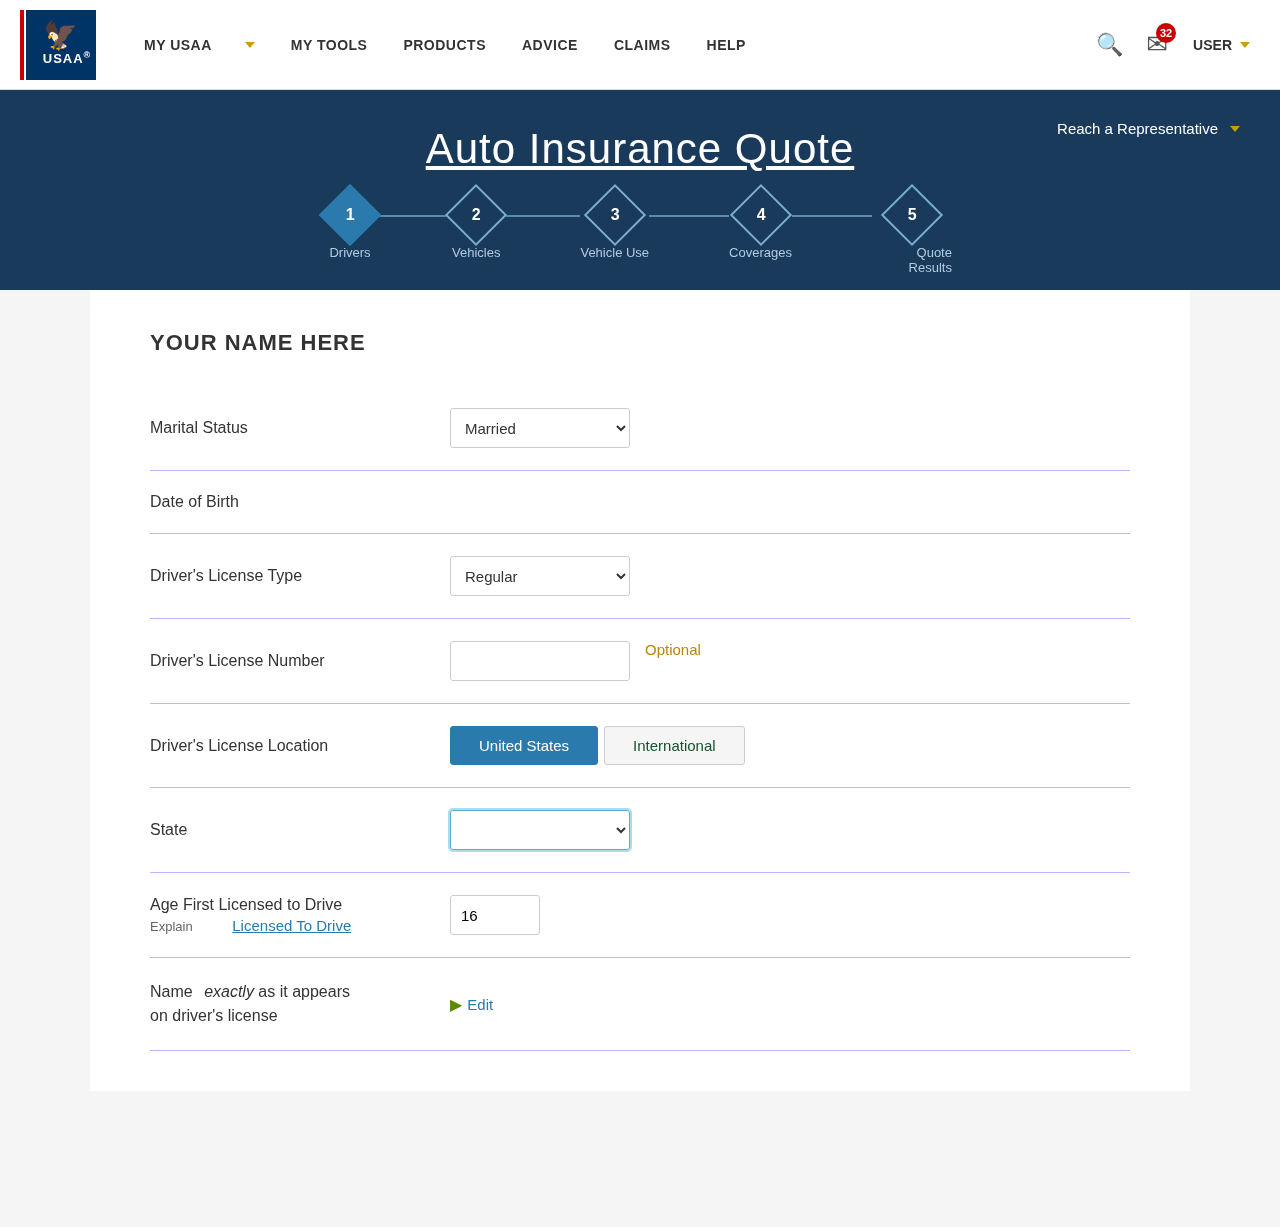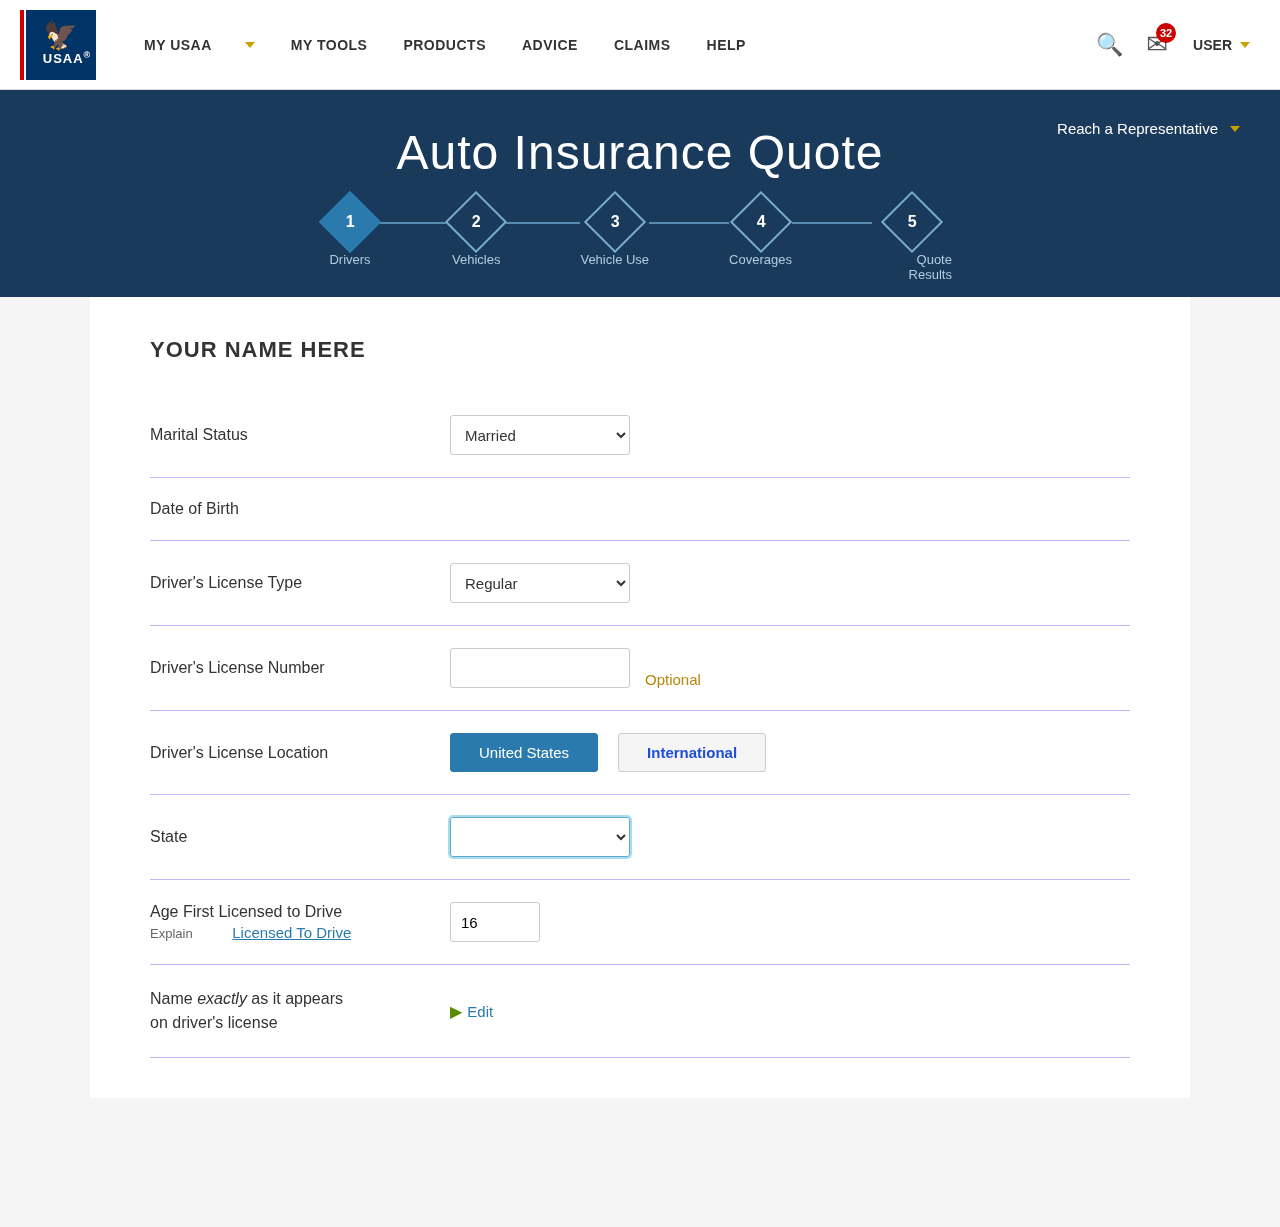--- a/index.html
+++ b/index.html
@@ -128,24 +128,25 @@
 
     
     .header-banner {
       background: #1a3a5c;
       padding: 20px 40px 0 40px;
       text-align: center;
       position: relative;
     }
     .header-title {
       color: white;
-      font-size: 48px;
+      font-size: 42px;
       font-weight: 300;
       letter-spacing: 1px;
       padding-top: 15px;
+      text-decoration: underline;
     }
     .reach-rep {
       position: absolute;
       top: 30px;
       right: 40px;
       color: white;
       font-size: 15px;
       display: flex;
       align-items: center;
       gap: 6px;
@@ -223,30 +224,31 @@
       gap: 20px;
     }
     .form-label {
       width: 280px;
       font-size: 16px;
       color: #333;
       flex-shrink: 0;
     }
     .form-label em {
       font-style: italic;
+      margin-left: 7px;
     }
     .form-label-sub {
       font-size: 13px;
       color: #666;
       margin-top: 3px;
     }
     .form-control {
       flex: 1;
       display: flex;
-      align-items: flex-end;
+      align-items: flex-start;
       gap: 15px;
     }
     .select-field {
       width: 180px;
       height: 40px;
       border: 1px solid #ccc;
       border-radius: 3px;
       font-size: 15px;
       color: #333;
       padding: 0 10px;
@@ -265,38 +267,37 @@
       border-radius: 3px;
       font-size: 15px;
       padding: 0 10px;
     }
     .optional-label {
       color: #b8860b;
       font-size: 15px;
     }
     .btn-group {
       display: flex;
-      gap: 20px;
+      gap: 6px;
     }
     .btn-location {
       padding: 10px 28px;
       font-size: 15px;
       border: 1px solid #ccc;
       cursor: pointer;
       border-radius: 3px;
     }
     .btn-location.selected {
       background: #2a7aad;
       color: white;
       border-color: #2a7aad;
     }
     .btn-location.unselected {
       background: #f5f5f5;
-      color: #1d4ed8;
-      font-weight: bold;
+      color: #14532d;
     }
     .age-input {
       width: 90px;
       height: 40px;
       border: 1px solid #ccc;
       border-radius: 3px;
       font-size: 15px;
       padding: 0 10px;
     }
     .edit-link {

